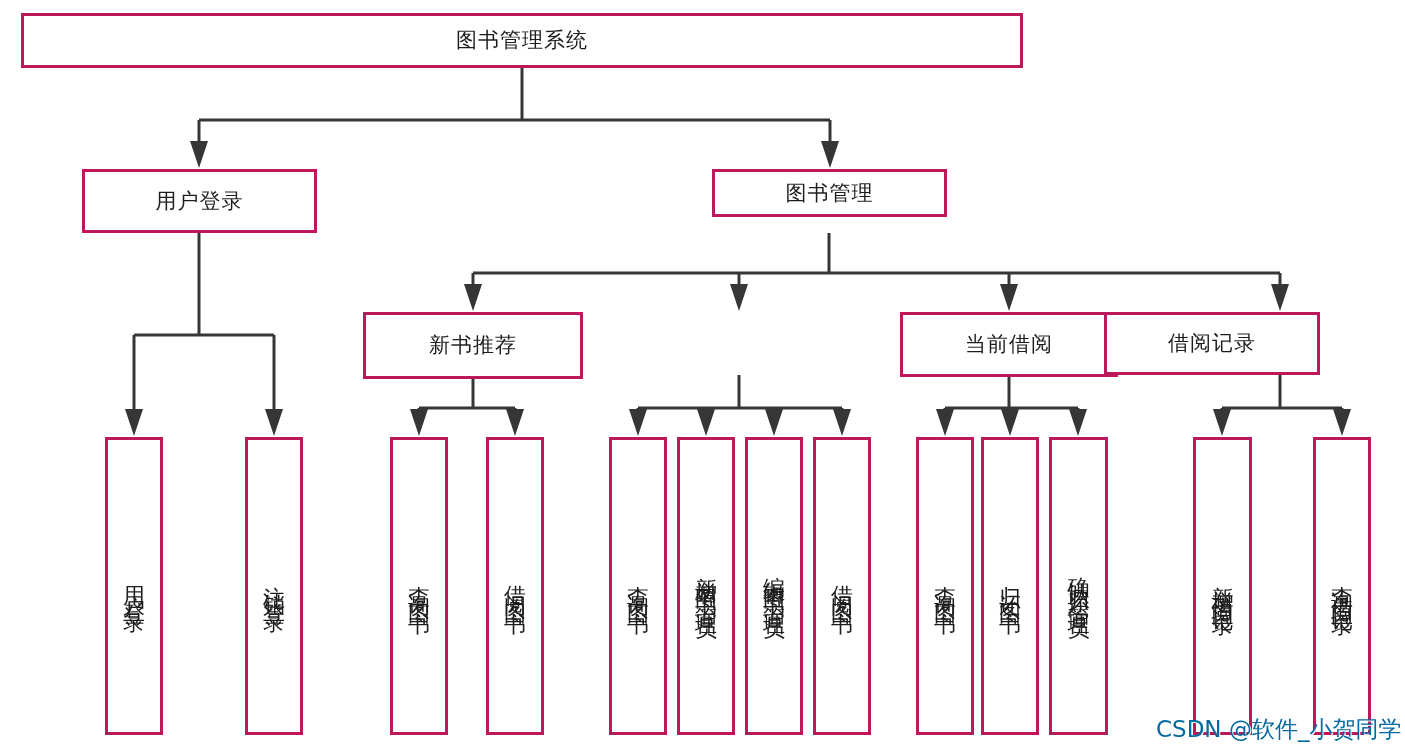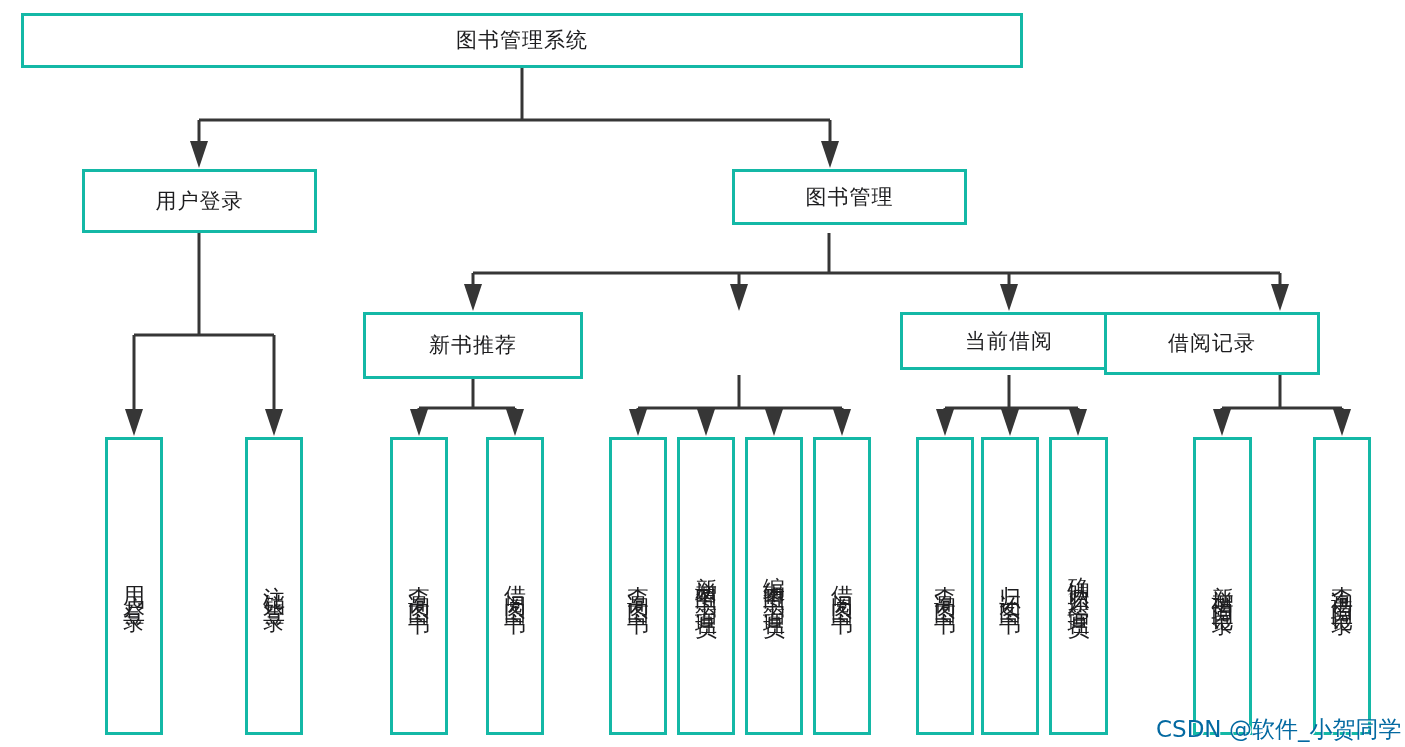--- a/index.html
+++ b/index.html
@@ -6,21 +6,21 @@
   .canvas{
     position:relative;
     width:1405px;height:747px;
     background:#ffffff;
     font-family:"DejaVu Sans","Liberation Sans",sans-serif;
     overflow:hidden;
   }
   .connectors{position:absolute;left:0;top:0;z-index:1;}
   .box{
     position:absolute;box-sizing:border-box;
-    border:3px solid #14b8a6;background:#ffffff;
+    border:3px solid #be185d;background:#ffffff;
     display:flex;align-items:center;justify-content:center;
     color:#1d1d1f;z-index:2;
     text-align:center;line-height:1;
   }
   .h{font-size:21px;letter-spacing:1px;}
   .v{
     writing-mode:vertical-rl;
     font-size:22px;letter-spacing:9px;
   }
   .v.tight{letter-spacing:6px;}
@@ -101,24 +101,24 @@
       <polygon points="1001,409 1019,409 1010,436"></polygon>
       <polygon points="1069,409 1087,409 1078,436"></polygon>
       <polygon points="1213,409 1231,409 1222,436"></polygon>
       <polygon points="1333,409 1351,409 1342,436"></polygon>
     </g>
   </svg>
 
   <div class="box h" style="left:21px;top:13px;width:1002px;height:55px">图书管理系统</div>
 
   <div class="box h" style="left:82px;top:169px;width:235px;height:64px">用户登录</div>
-  <div class="box h" style="left:732px;top:169px;width:235px;height:56px">图书管理</div>
+  <div class="box h" style="left:712px;top:169px;width:235px;height:48px">图书管理</div>
 
   <div class="box h" style="left:363px;top:312px;width:220px;height:67px">新书推荐</div>
-  <div class="box h" style="left:900px;top:312px;width:218px;height:58px">当前借阅</div>
+  <div class="box h" style="left:900px;top:312px;width:218px;height:65px">当前借阅</div>
   <div class="box h" style="left:1104px;top:312px;width:216px;height:63px">借阅记录</div>
 
   <div class="box v" style="left:105px;top:437px;width:58px;height:298px">用户登录</div>
   <div class="box v" style="left:245px;top:437px;width:58px;height:298px">注销登录</div>
 
   <div class="box v" style="left:390px;top:437px;width:58px;height:298px">查询图书</div>
   <div class="box v" style="left:486px;top:437px;width:58px;height:298px">借阅图书</div>
 
   <div class="box v" style="left:609px;top:437px;width:58px;height:298px">查询图书</div>
   <div class="box v tight" style="left:677px;top:437px;width:58px;height:298px">新增图书（管理员）</div>

